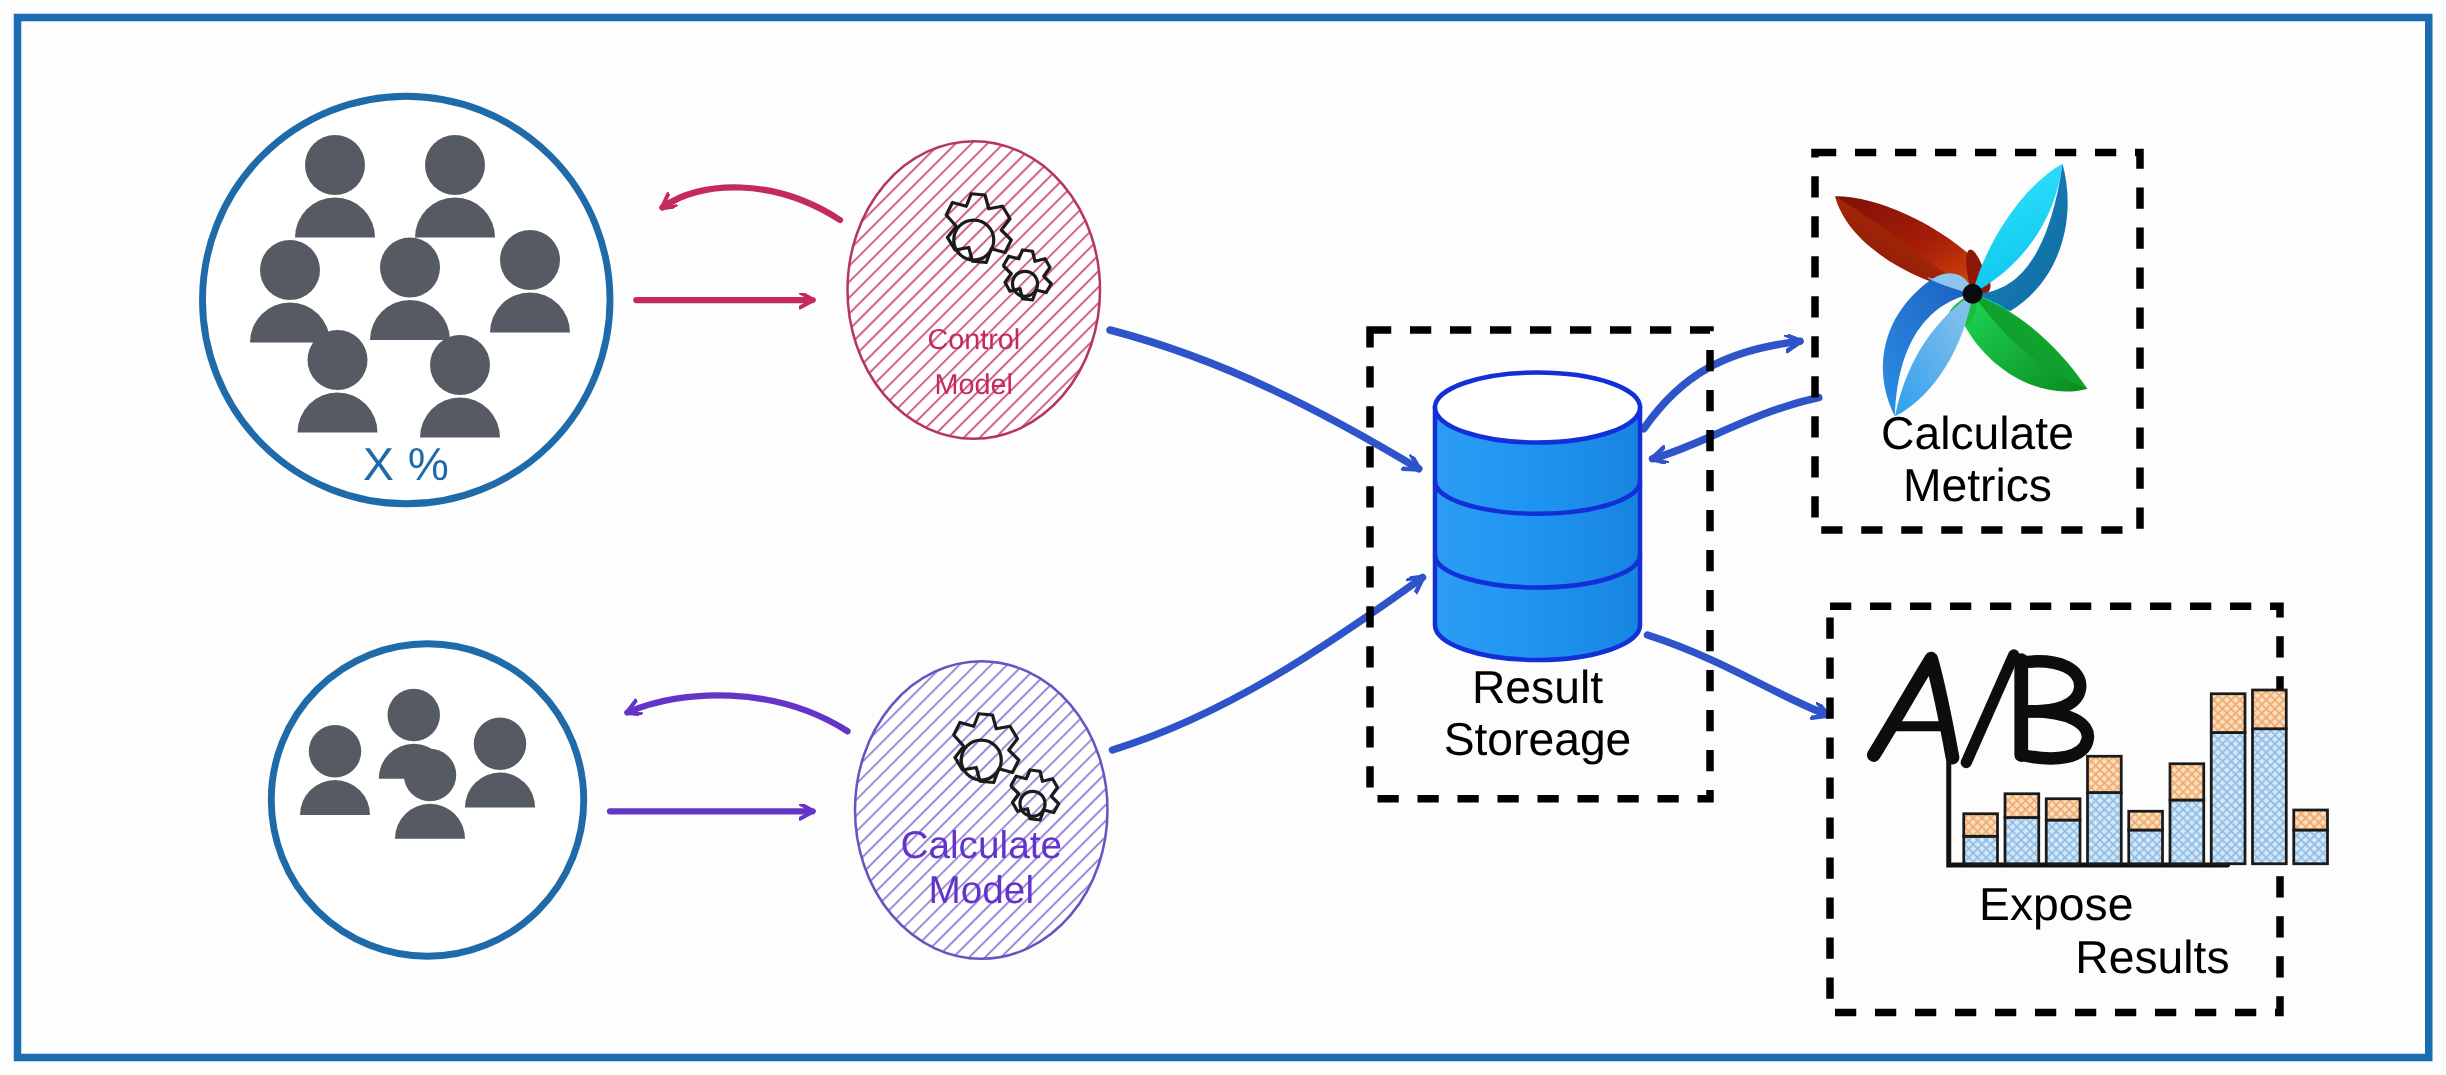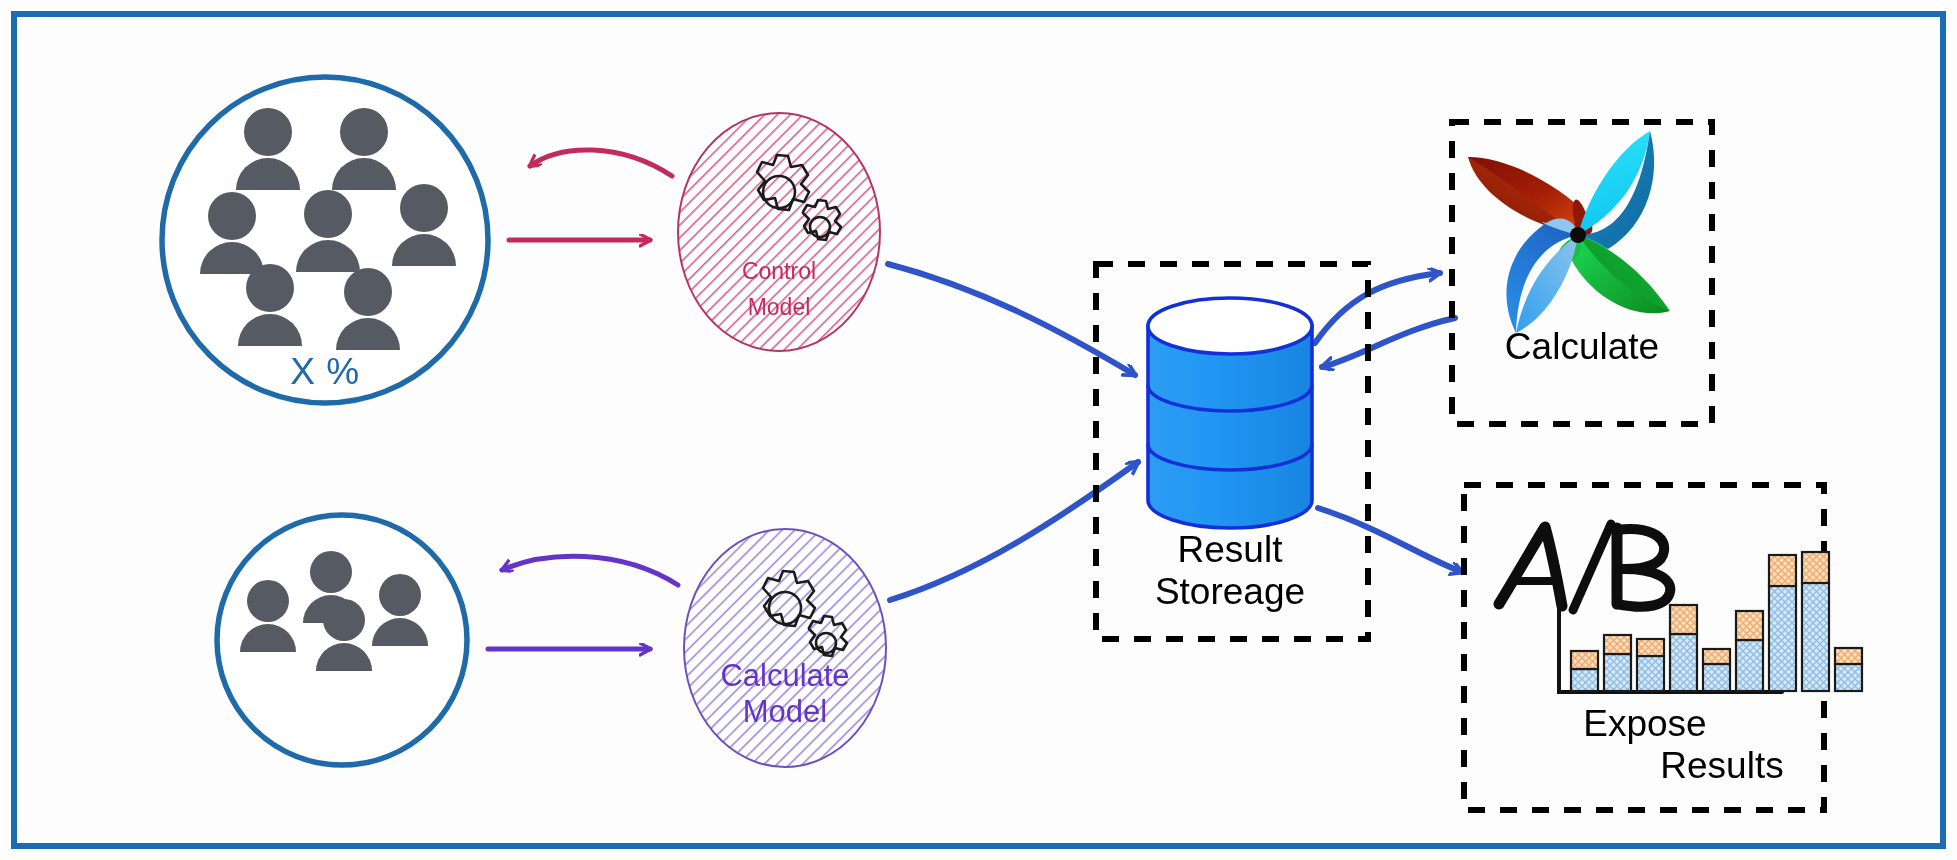--- a/index.html
+++ b/index.html
@@ -319,16 +319,17 @@
   <div class="lbl lbl-control" style="left:679px; top:258px; width:200px;">Control</div>
   <div class="lbl lbl-control" style="left:679px; top:294px; width:200px;">Model</div>
 
   <div class="lbl lbl-challenger" style="left:685px; top:658px; width:200px;">Calculate</div>
   <div class="lbl lbl-challenger" style="left:685px; top:694px; width:200px;">Model</div>
 
   <div class="lbl lbl-black" style="left:1130px; top:528px; width:200px;">Result</div>
   <div class="lbl lbl-black" style="left:1130px; top:570px; width:200px;">Storeage</div>
 
   <div class="lbl lbl-black" style="left:1482px; top:325px; width:200px;">Calculate</div>
+  <div class="lbl lbl-black" style="left:1482px; top:367px; width:200px;">Metrics</div>
 
   <div class="lbl lbl-black" style="left:1545px; top:702px; width:200px;">Expose</div>
   <div class="lbl lbl-black" style="left:1622px; top:744px; width:200px;">Results</div>
 </div>
 
 </body></html>

